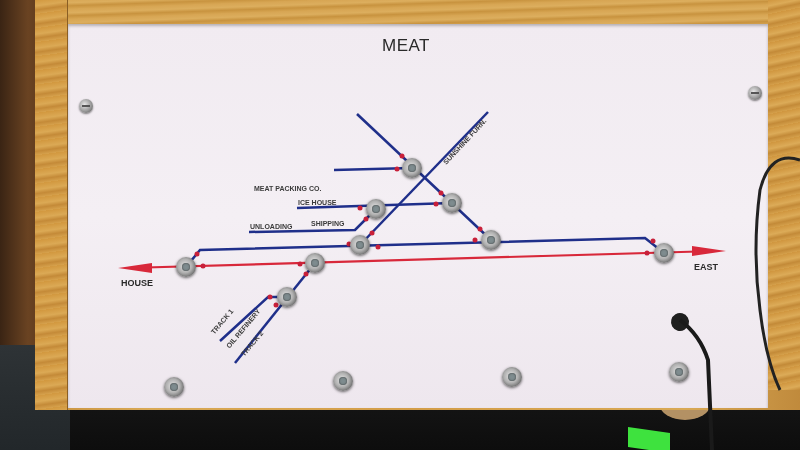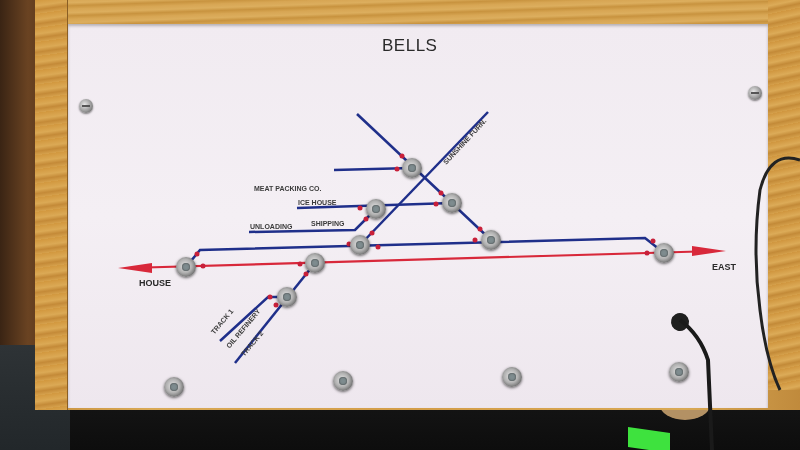--- a/index.html
+++ b/index.html
@@ -50,21 +50,21 @@
       background: linear-gradient(180deg, #f1ebf1 0%, #f4eff4 50%, #eee7ee 100%);
       box-shadow: inset 0 2px 3px rgba(0,0,0,0.25);
     }
     .title {
       position: absolute; left: 382px; top: 36px; font-size: 17px; color: #2a2a2a;
       letter-spacing: 0.5px;
     }
     .lbl {
       position: absolute; font-size: 7px; color: #3b3b3b; white-space: nowrap; font-weight: bold;
     }
-    .dir { position: absolute; font-size: 9px; font-weight: bold; color: #2a2a2a; margin-left: 18px; }
+    .dir { position: absolute; font-size: 9px; font-weight: bold; color: #2a2a2a; }
     .screw {
       position: absolute; width: 14px; height: 14px; border-radius: 50%;
       background: radial-gradient(circle at 40% 40%, #e8e8e8 0%, #9a9a9a 55%, #4c4c4c 100%);
       box-shadow: 0 1px 2px rgba(0,0,0,0.5);
     }
     .screw::after {
       content: ""; position: absolute; left: 3px; top: 6px; width: 8px; height: 2px; background: #555;
     }
     .toggle {
       position: absolute; width: 20px; height: 20px; border-radius: 50%;
@@ -90,21 +90,21 @@
 <div class="tan-disc"></div>
 <div class="green-display"></div>
 
 <div class="frame"></div>
 <div class="frame-top"></div>
 <div class="frame-left"></div>
 <div class="frame-right"></div>
 
 <div class="panel"></div>
 
-<div class="title">BELLS</div>
+<div class="title">MEAT</div>
 
 <svg class="tracks" width="800" height="450">
 
   <line x1="128" y1="268" x2="715" y2="251" stroke="#d8283a" stroke-width="2.2"></line>
   <polygon points="118,268 152,263 152,273" fill="#d8283a"></polygon>
   <polygon points="726,251 692,246 692,256" fill="#d8283a"></polygon>
 
   <polyline points="186,267 200,250 645,238 664,253" fill="none" stroke="#1f2f8a" stroke-width="2.5"></polyline>
 
   <line x1="357" y1="114" x2="491" y2="240" stroke="#1f2f8a" stroke-width="2.5"></line>

